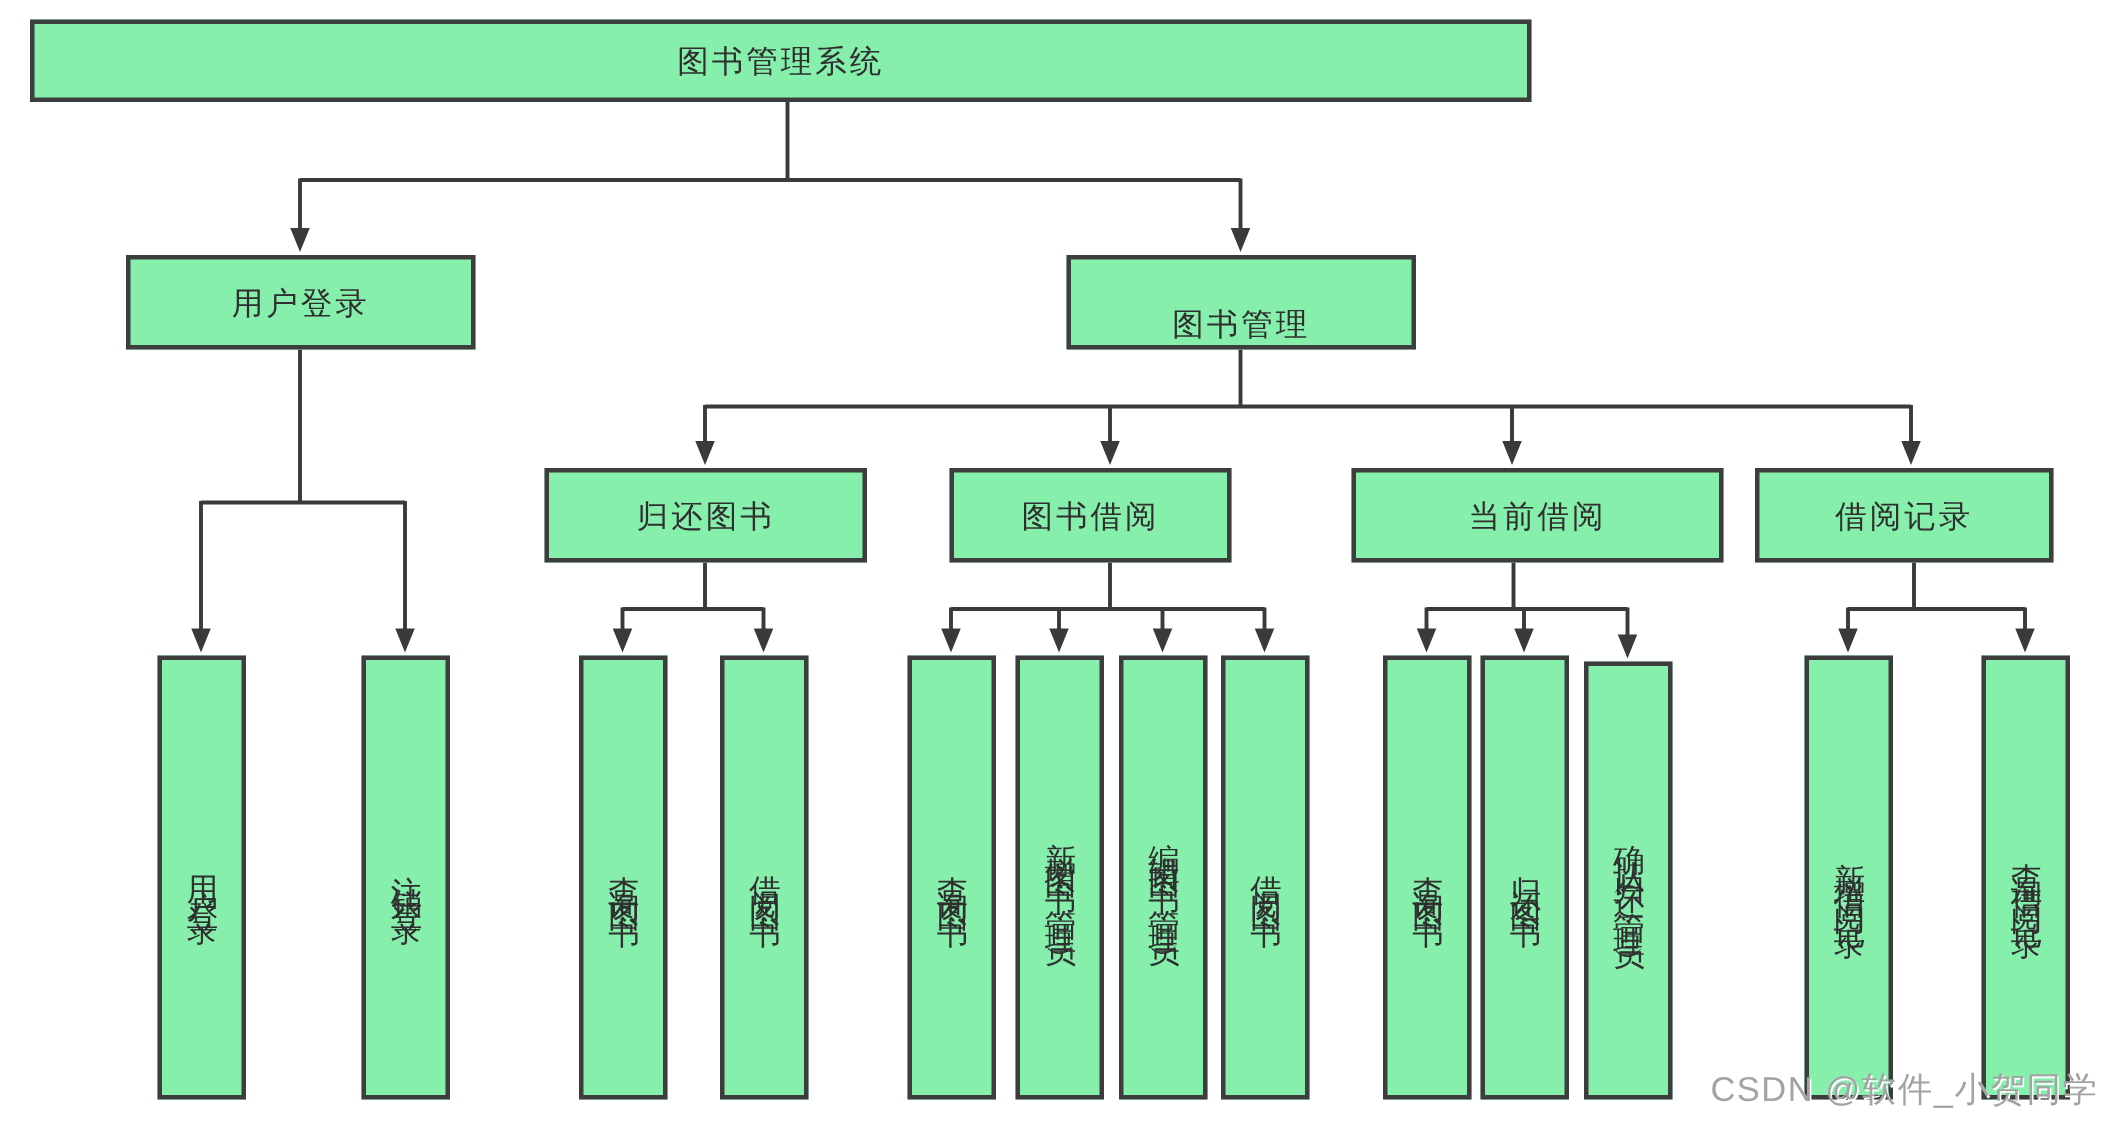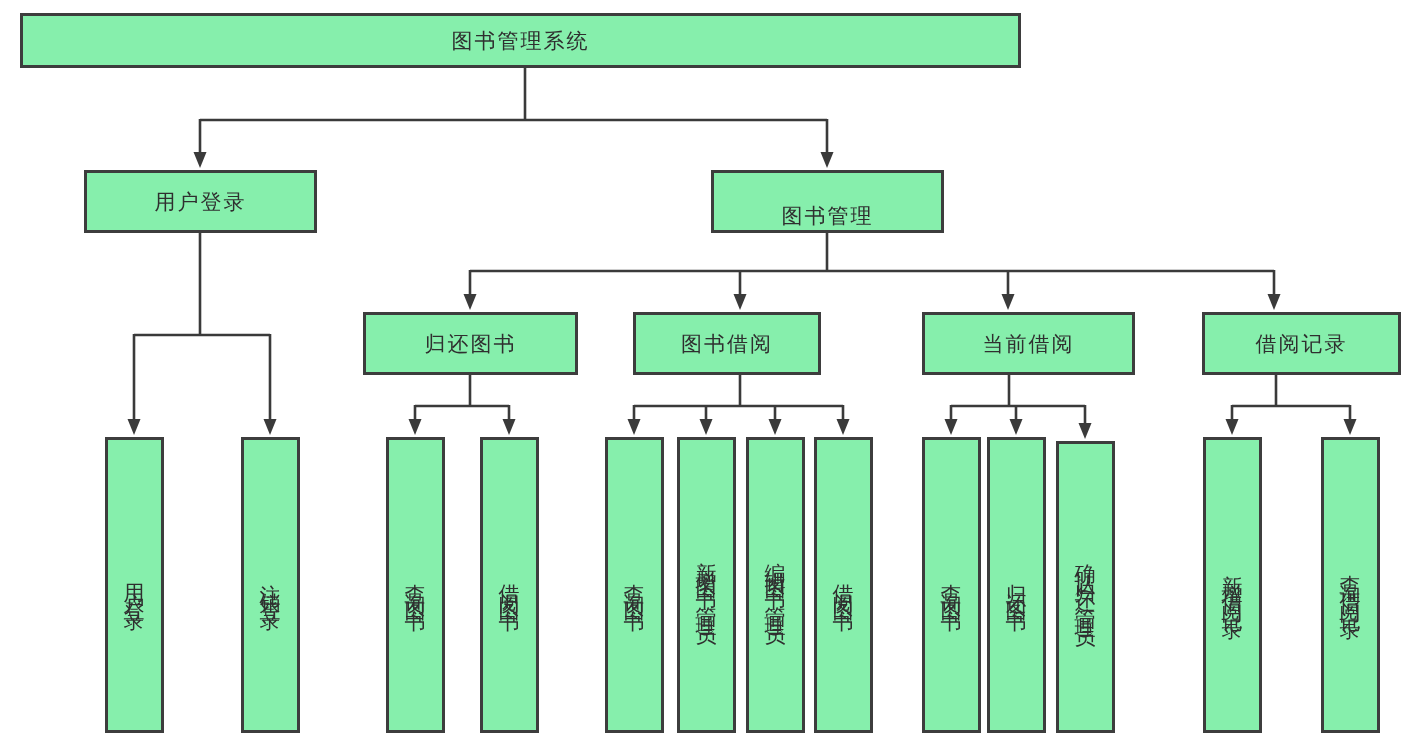--- a/index.html
+++ b/index.html
@@ -113,24 +113,24 @@
       </div>
       <div class="node h" style="left: 711px; top: 170px; width: 233px; height: 63px; border-color: rgb(61, 61, 61); color: rgb(47, 47, 47); align-items: flex-end;">
         <span class="label">图书管理</span>
       </div>
       <div class="node h" style="left: 363px; top: 312px; width: 215px; height: 63px; border-color: rgb(61, 61, 61); color: rgb(47, 47, 47);">
         <span class="label">归还图书</span>
       </div>
       <div class="node h" style="left: 633px; top: 312px; width: 188px; height: 63px; border-color: rgb(61, 61, 61); color: rgb(47, 47, 47);">
         <span class="label">图书借阅</span>
       </div>
-      <div class="node h" style="left: 922px; top: 312px; width: 213px; height: 63px; border-color: rgb(61, 61, 61); color: rgb(47, 47, 47);">
+      <div class="node h" style="left: 901px; top: 312px; width: 248px; height: 63px; border-color: rgb(61, 61, 61); color: rgb(47, 47, 47);">
         <span class="label">当前借阅</span>
       </div>
-      <div class="node h" style="left: 1170px; top: 312px; width: 199px; height: 63px; border-color: rgb(61, 61, 61); color: rgb(47, 47, 47); margin-left: 32px;">
+      <div class="node h" style="left: 1170px; top: 312px; width: 199px; height: 63px; border-color: rgb(61, 61, 61); color: rgb(47, 47, 47);">
         <span class="label">借阅记录</span>
       </div>
       <div class="node v" style="left: 105px; top: 437px; width: 59px; height: 296px; border-color: rgb(61, 61, 61); color: rgb(47, 47, 47);">
         <span class="label">用户登录</span>
       </div>
       <div class="node v" style="left: 241px; top: 437px; width: 59px; height: 296px; border-color: rgb(61, 61, 61); color: rgb(47, 47, 47);">
         <span class="label">注销登录</span>
       </div>
       <div class="node v" style="left: 386px; top: 437px; width: 59px; height: 296px; border-color: rgb(61, 61, 61); color: rgb(47, 47, 47);">
         <span class="label">查询图书</span>
@@ -159,13 +159,14 @@
       <div class="node v" style="left: 1056px; top: 441px; width: 59px; height: 292px; border-color: rgb(61, 61, 61); color: rgb(47, 47, 47);">
         <span class="label">确认归还（管理员）</span>
       </div>
       <div class="node v" style="left: 1203px; top: 437px; width: 59px; height: 296px; border-color: rgb(61, 61, 61); color: rgb(47, 47, 47);">
         <span class="label">新增借阅记录</span>
       </div>
       <div class="node v" style="left: 1321px; top: 437px; width: 59px; height: 296px; border-color: rgb(61, 61, 61); color: rgb(47, 47, 47);">
         <span class="label">查询借阅记录</span>
       </div>
     </div>
+  <div class="watermark">CSDN @软件_小贺同学</div>
 </div>
 
 </body></html>

